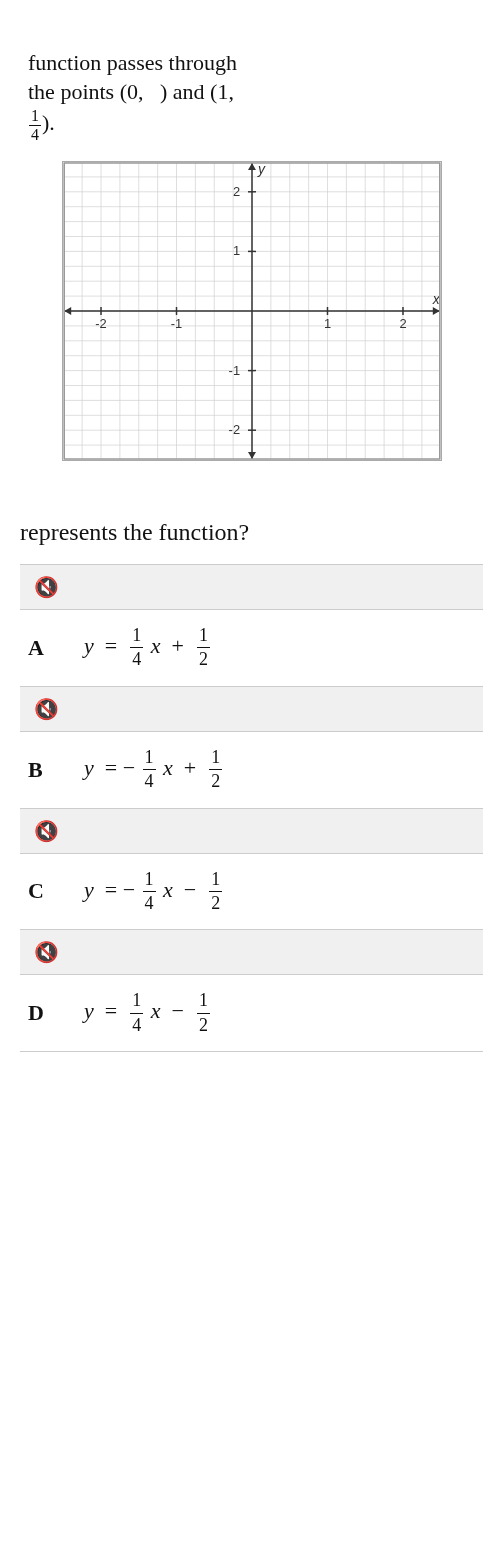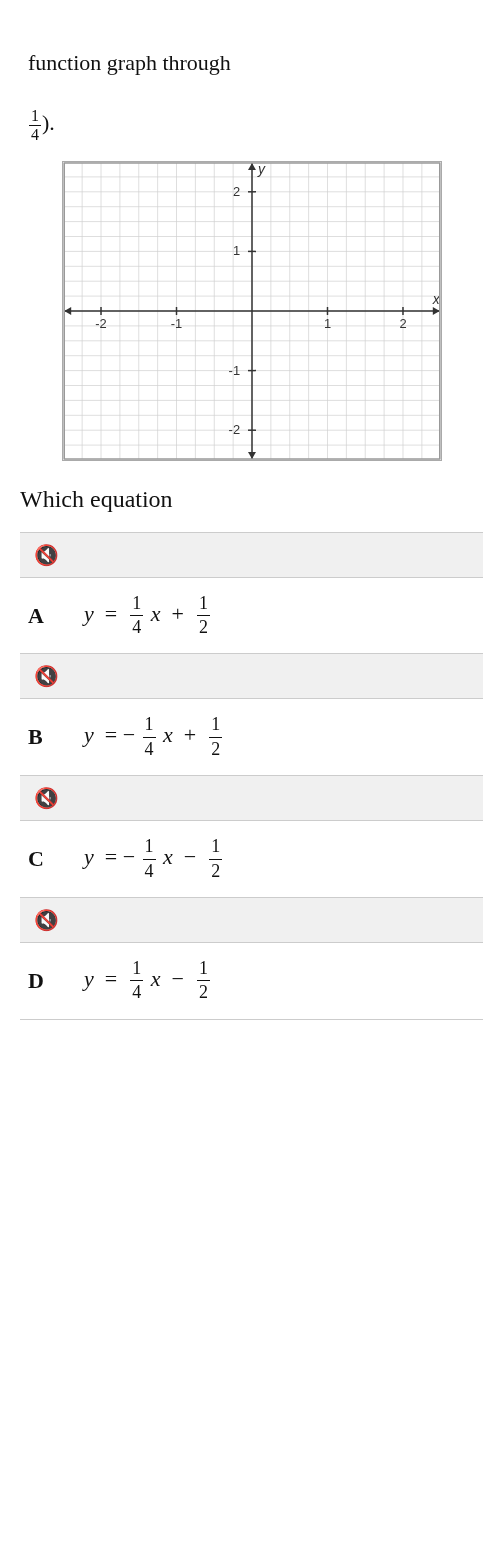--- a/index.html
+++ b/index.html
@@ -111,22 +111,22 @@
 
     .eq-var {
       font-style: italic;
     }
   </style>
 </head>
 <body>
 
 <div class="question-text">
   <br>
-  <span>function graph through</span><br>
-  <br>
+  <span>function passes through</span><br>
+  <span>the points (0,&nbsp;&nbsp;&nbsp;) and (1,</span><br>
   <span class="fraction-inline">
     <span class="num">1</span>
     <span class="den">4</span>
   </span><span>).</span>
 </div>
 
 <div class="graph-container">
   <svg class="graph-svg" viewBox="0 0 380 300" xmlns="http://www.w3.org/2000/svg">
 
     <g stroke="#ccc" stroke-width="0.8">
@@ -250,21 +250,22 @@
     </g>
 
     <text x="372" y="143" font-family="Arial, sans-serif" font-size="14" font-style="italic" fill="#333">x</text>
     <text x="196" y="12" font-family="Arial, sans-serif" font-size="14" font-style="italic" fill="#333">y</text>
 
     <rect x="1" y="1" width="378" height="298" fill="none" stroke="#999" stroke-width="1.5"></rect>
   </svg>
 </div>
 
 <div class="which-equation">
-  <span>Which equation</span><br>
+  <br>
+  <span>represents the function?</span>
 </div>
 
 <table class="options-table">
 
   <tbody>
       <tr class="option-row audio-row">
     <td class="audio-cell">
       <span class="audio-icon">🔇</span>
     </td>
     <td colspan="2"></td>

